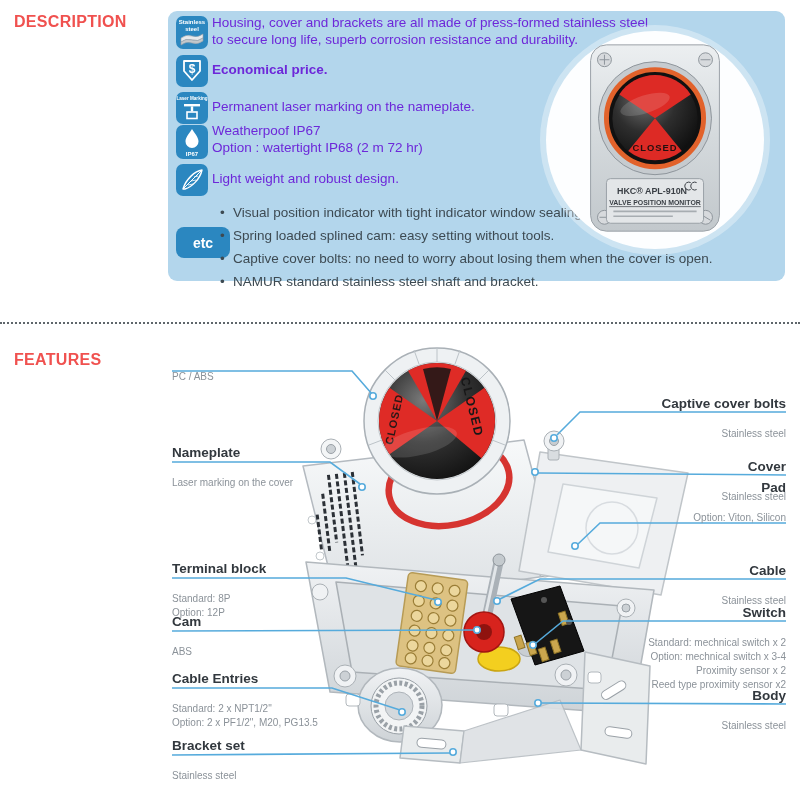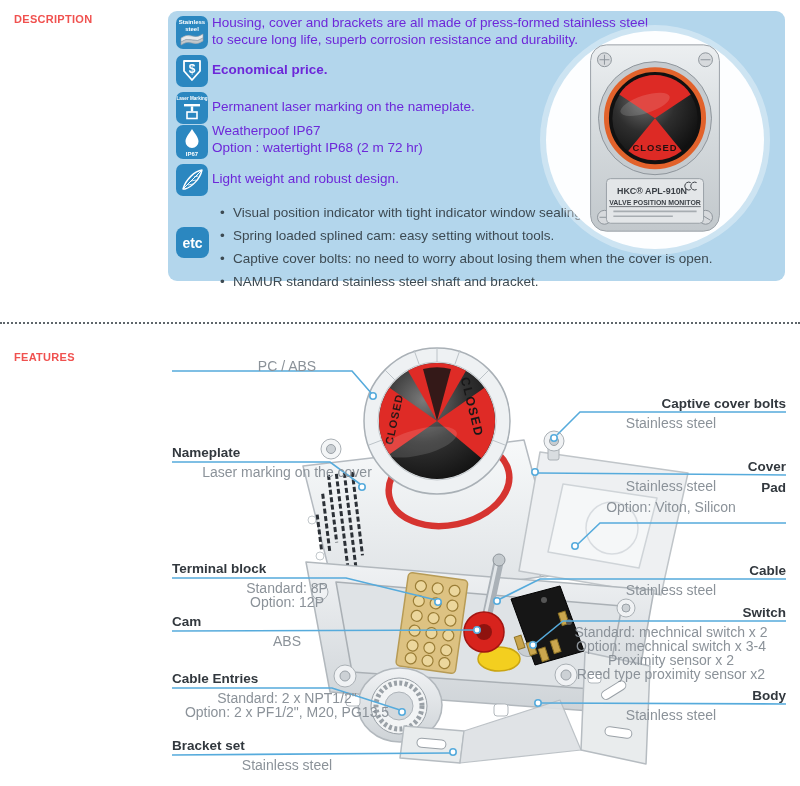--- a/index.html
+++ b/index.html
@@ -3,38 +3,38 @@
 <meta charset="utf-8">
 <style>
   * { margin:0; padding:0; box-sizing:border-box; }
   html,body { background:#fff; }
   .page {
     position:relative; width:800px; height:786px; background:#fff;
     font-family:"Liberation Sans","DejaVu Sans",sans-serif; overflow:hidden;
     color:#3d4a52;
   }
   .section-heading {
-    position:absolute; left:14px; font-size:11px; font-weight:700;
+    position:absolute; left:14px; font-size:16px; font-weight:700;
     color:#f0514f; letter-spacing:.3px;
   }
   
   .desc-panel {
     position:absolute; left:168px; top:11px; width:617px; height:270px;
     background:#b3d6ec; border-radius:9px;
   }
   .desc-row { position:absolute; left:0; width:100%; }
   .feat-icon {
     position:absolute; left:8px; width:32px; height:32px; border-radius:7px;
     background:#2b87c0; display:flex; align-items:center; justify-content:center;
   }
   .desc-text {
     position:absolute; left:44px; font-size:13.5px; line-height:17px; color:#6d28d9;
   }
   .etc-icon {
-    position:absolute; left:8px; width:33px; height:31px; border-radius:8px;
+    position:absolute; left:8px; width:54px; height:31px; border-radius:8px;
     background:#2b87c0; color:#fff; font-weight:700; font-size:14px;
     display:flex; align-items:center; justify-content:center;
   }
   .etc-bullets { position:absolute; left:52px; top:190px; list-style:none; }
   .etc-bullets li {
     font-size:13.5px; line-height:23px; color:#3d4a52; position:relative; padding-left:13px;
   }
   .etc-bullets li::before {
     content:"•"; position:absolute; left:0; top:0; color:#3d4a52;
   }
@@ -45,21 +45,21 @@
   }
   
   .dotted-divider {
     position:absolute; left:0; top:322px; width:800px; height:0;
     border-top:2px dotted #5f666b;
   }
   
   .features-svg { position:absolute; left:0; top:330px; }
   .callout { position:absolute; width:230px; }
   .callout .title { font-size:13.5px; font-weight:700; color:#32383e; }
-  .callout .desc { margin-top:5px; font-size:14px; line-height:14px; color:#8b9299;text-align:center; }
+  .callout .desc { margin-top:16px; font-size:10px; line-height:14px; color:#8b9299; }
   .callout.left { left:172px; text-align:left; }
   .callout.right { right:14px; text-align:right; }
 </style>
 </head>
 <body>
 
 <div class="page">
 
   <div class="section-heading" style="top:13px;">DESCRIPTION</div>
 

